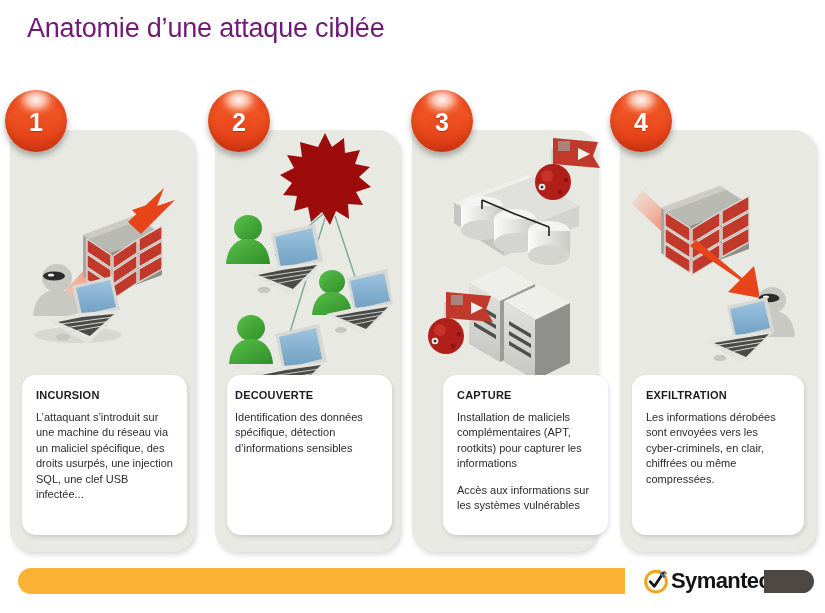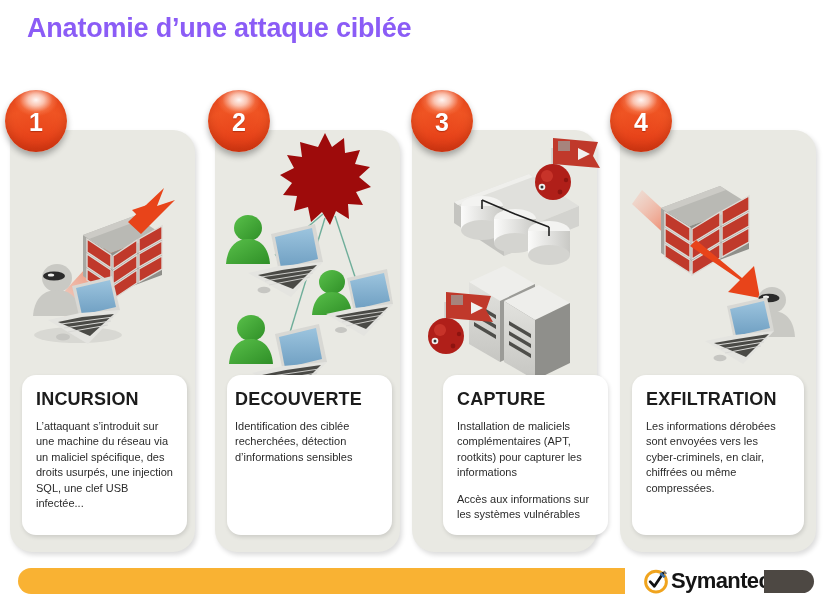--- a/index.html
+++ b/index.html
@@ -15,22 +15,22 @@
     font-family: "Liberation Sans", sans-serif;
     -webkit-font-smoothing: antialiased;
   }
 
   
   #page-title {
     position: absolute;
     left: 27px;
     top: 13px;
     font-size: 27px;
-    font-weight: bold;
-    color: #8b5cf6;
+    font-weight: normal;
+    color: #701a75;
     letter-spacing: -0.2px;
     white-space: nowrap;
   }
 
   
   .panel {
     position: absolute;
     top: 130px;
     width: 185px;
     height: 422px;
@@ -93,21 +93,21 @@
     padding: 14px 13px 0 14px;
     box-sizing: border-box;
     overflow: hidden;
   }
   #card-1 { left: 22px;  }
   #card-2 { left: 227px; padding-left: 8px; }
   #card-3 { left: 443px; }
   #card-4 { left: 632px; width: 172px; }
 
   .card-heading {
-    font-size: 18px;
+    font-size: 11px;
     font-weight: bold;
     color: #1c1c1c;
     letter-spacing: 0.2px;
     margin: 0 0 9px 0;
   }
   .card-para {
     font-size: 11px;
     line-height: 15.4px;
     color: #2b2b2b;
     margin: 0 0 11px 0;
@@ -504,21 +504,21 @@
   <span>4</span>
 </div>
 
 <div class="text-card" id="card-1">
   <div class="card-heading">INCURSION</div>
   <p class="card-para">L’attaquant s’introduit sur une machine du réseau via un maliciel spécifique, des droits usurpés, une injection SQL, une clef USB infectée...</p>
 </div>
 
 <div class="text-card" id="card-2">
   <div class="card-heading">DECOUVERTE</div>
-  <p class="card-para">Identification des ciblée recherchées, détection d’informations sensibles</p>
+  <p class="card-para">Identification des données spécifique, détection d’informations sensibles</p>
 </div>
 
 <div class="text-card" id="card-3">
   <div class="card-heading">CAPTURE</div>
   <p class="card-para">Installation de maliciels complémentaires (APT, rootkits) pour capturer les informations</p>
   <p class="card-para">Accès aux informations sur les systèmes vulnérables</p>
 </div>
 
 <div class="text-card" id="card-4">
   <div class="card-heading">EXFILTRATION</div>

